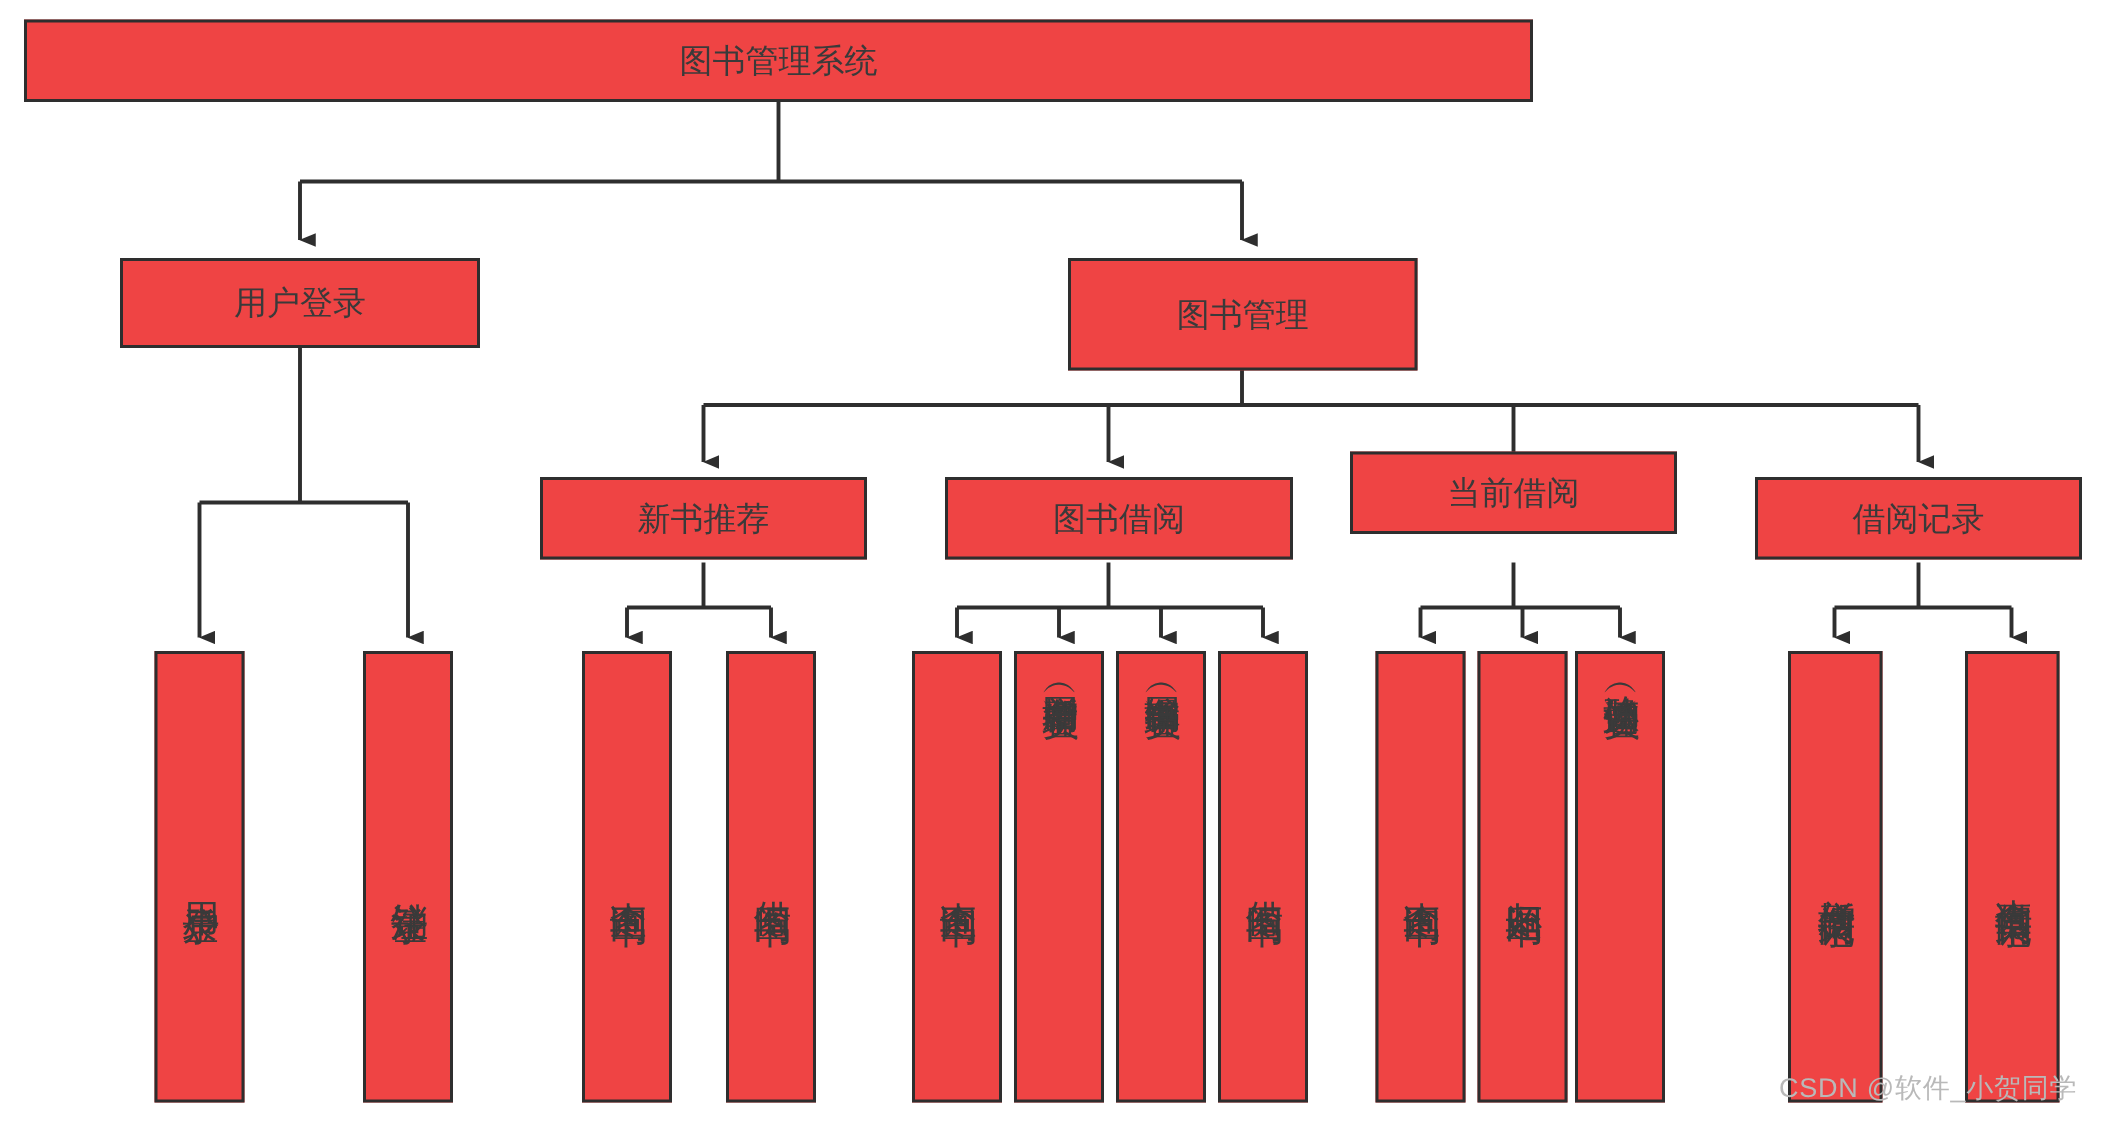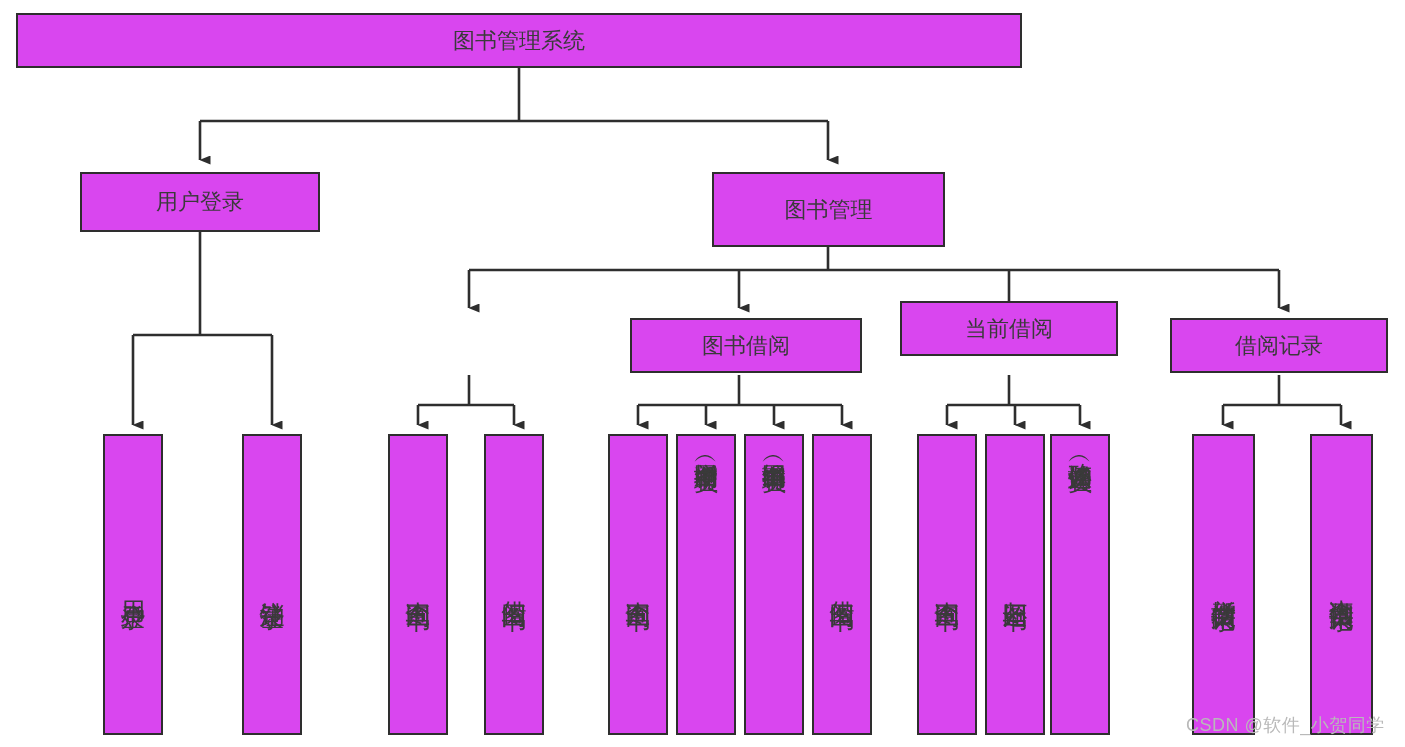--- a/index.html
+++ b/index.html
@@ -21,21 +21,21 @@
     position: absolute;
     left: 0;
     top: 0;
     width: 1405px;
     height: 747px;
   }
   .node {
     position: absolute;
     box-sizing: border-box;
     border: 2.4px solid #2e2e2e;
-    background: #d946ef;
+    background: #ef4444;
     color: #3a3a3a;
     display: flex;
     align-items: center;
     justify-content: center;
     z-index: 3;
   }
   .node-label {
     display: block;
     text-align: center;
     line-height: 1.18;
@@ -136,20 +136,23 @@
   </div>
 
   <div class="node horiz" style="left:80px; top:172px; width:240px; height:60px;">
     <span class="node-label">用户登录</span>
   </div>
 
   <div class="node horiz" style="left:712px; top:172px; width:233px; height:75px;">
     <span class="node-label">图书管理</span>
   </div>
 
+  <div class="node horiz" style="left:360px; top:318px; width:218px; height:55px;">
+    <span class="node-label">新书推荐</span>
+  </div>
 
   <div class="node horiz" style="left:630px; top:318px; width:232px; height:55px;">
     <span class="node-label">图书借阅</span>
   </div>
 
   <div class="node horiz" style="left:900px; top:301px; width:218px; height:55px;">
     <span class="node-label">当前借阅</span>
   </div>
 
   <div class="node horiz" style="left:1170px; top:318px; width:218px; height:55px;">

